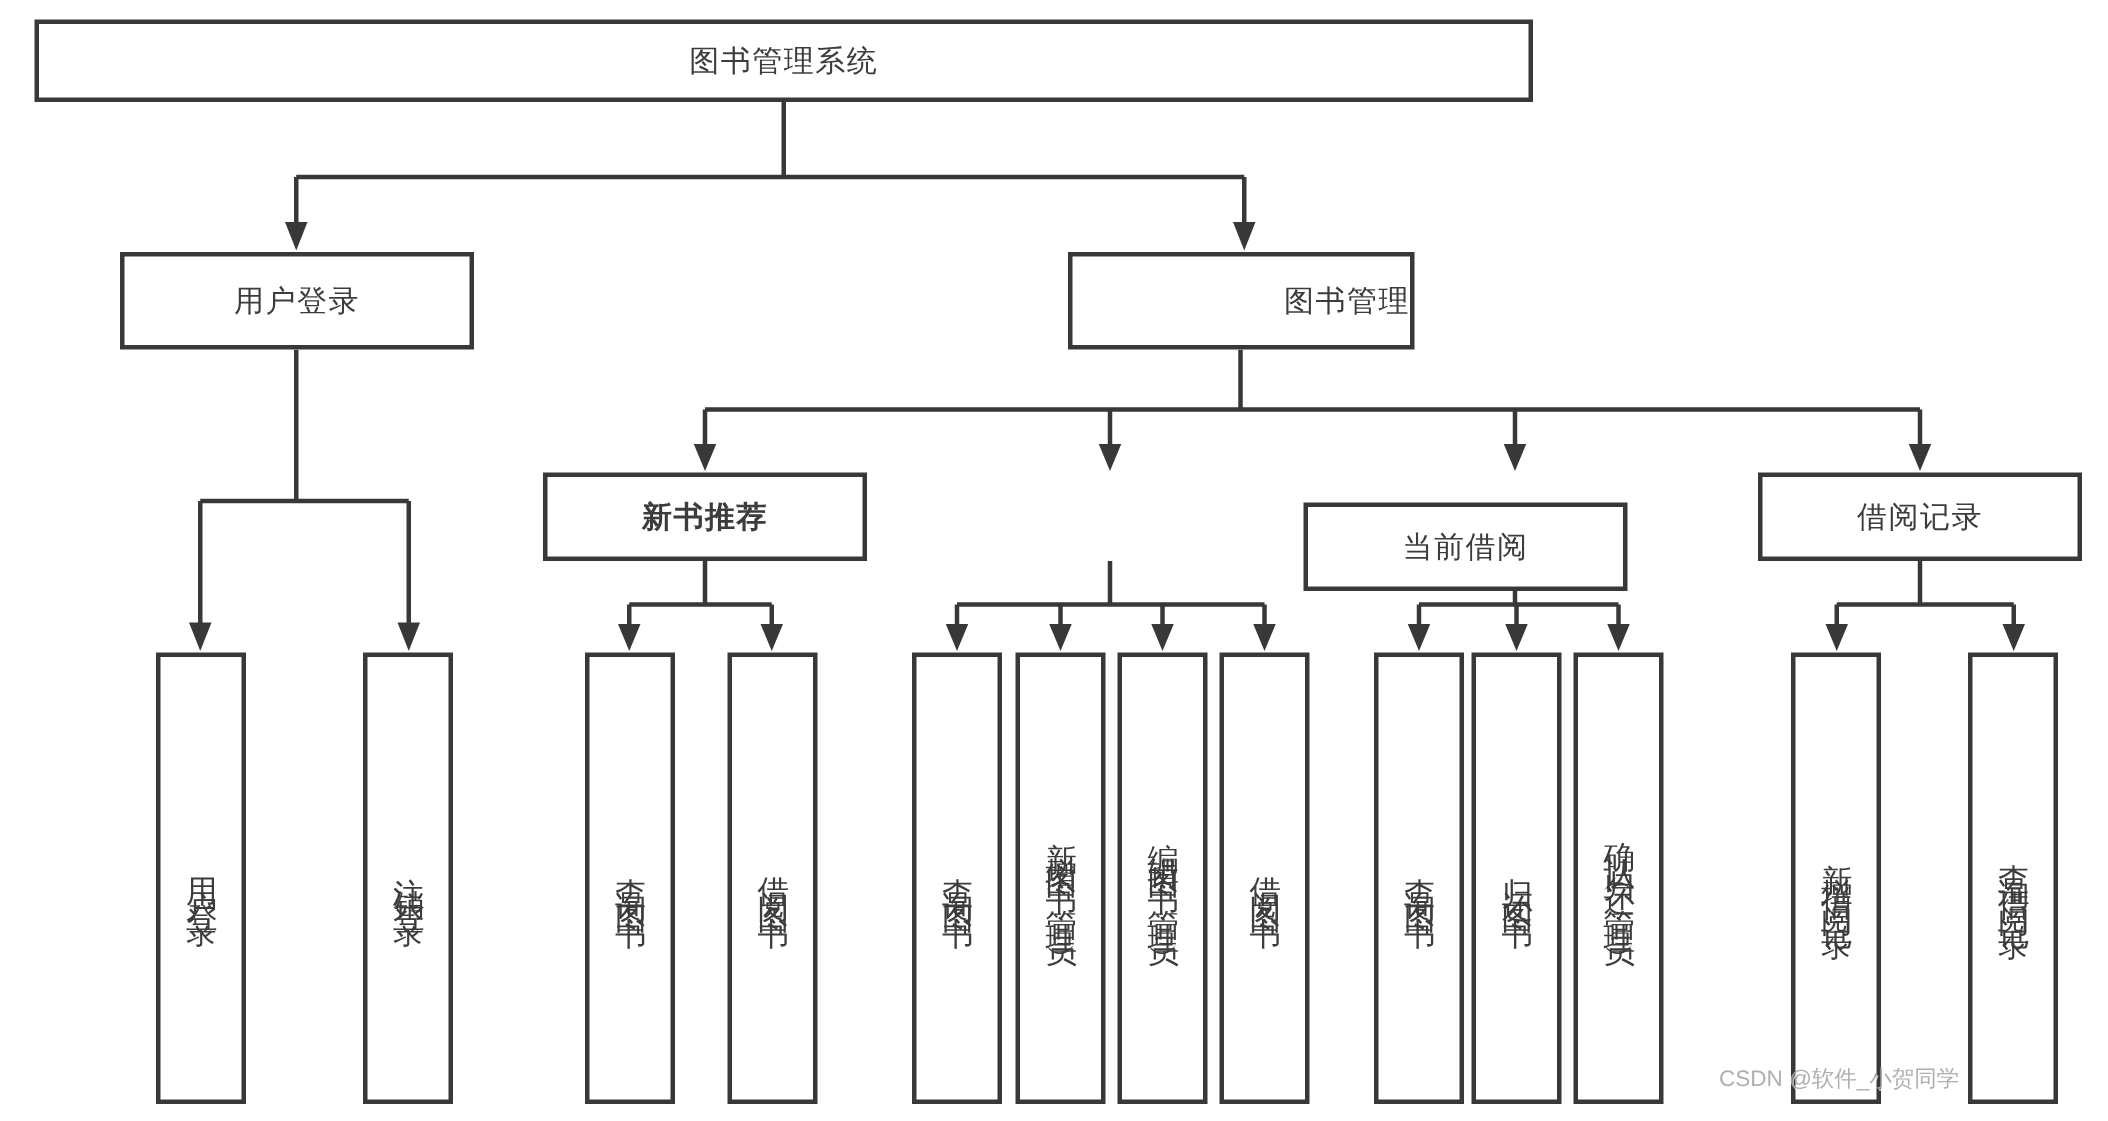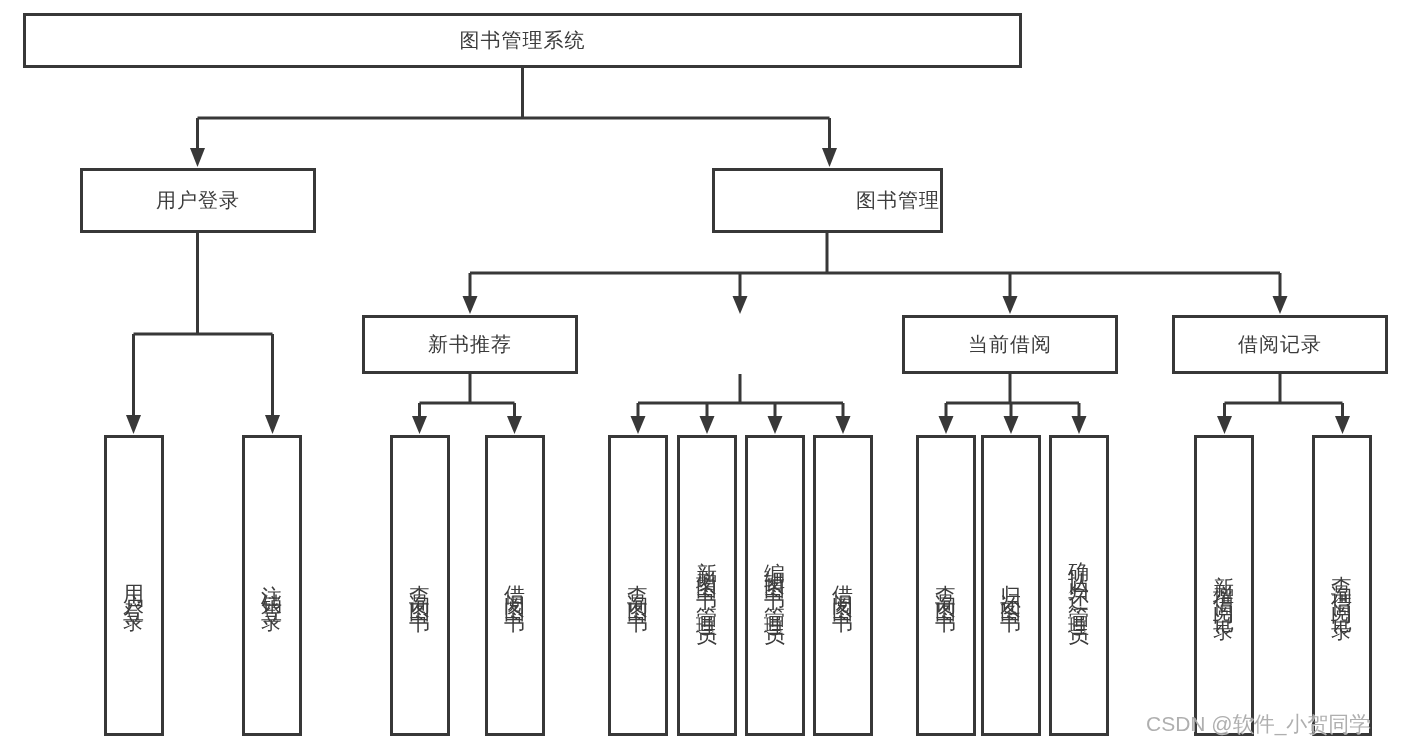--- a/index.html
+++ b/index.html
@@ -64,21 +64,21 @@
     writing-mode: vertical-rl;
     text-orientation: mixed;
     letter-spacing: 9px;
     line-height: 1;
     display: block;
   }
   .watermark {
     position: absolute;
     left: 1146px;
     top: 710px;
-    font-size: 21px;
+    font-size: 15px;
     color: #a9a9a9;
     opacity: 0.92;
     white-space: nowrap;
     z-index: 5;
     text-shadow: 1px 1px 0 rgba(255,255,255,0.7);
   }
   svg path {
     stroke: #383838;
     stroke-width: 3;
     fill: none;
@@ -147,24 +147,24 @@
     <span>图书管理系统</span>
   </div>
 
   <div class="node h-node l2-node" style="left:80px; width:236px;">
     <span>用户登录</span>
   </div>
   <div class="node h-node l2-node" style="left:712px; width:231px;justify-content:flex-end;">
     <span>图书管理</span>
   </div>
 
-  <div class="node h-node l3-node" style="left:362px;">
+  <div class="node h-node l3-node" style="left:362px;font-weight:bold;">
     <span>新书推荐</span>
   </div>
-  <div class="node h-node l3-node" style="left:902px;">
+  <div class="node h-node l3-node" style="left:869px;margin-top:20px;">
     <span>当前借阅</span>
   </div>
   <div class="node h-node l3-node" style="left:1172px;">
     <span>借阅记录</span>
   </div>
 
   <div class="node v-node" style="left:104px;">
     <span>用户登录</span>
   </div>
   <div class="node v-node" style="left:242px;">

